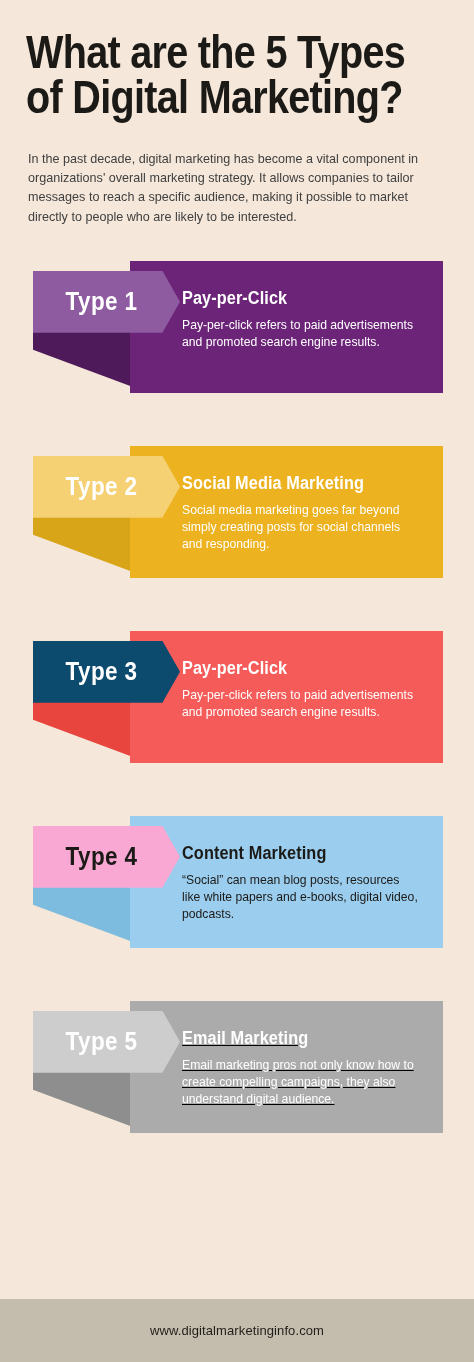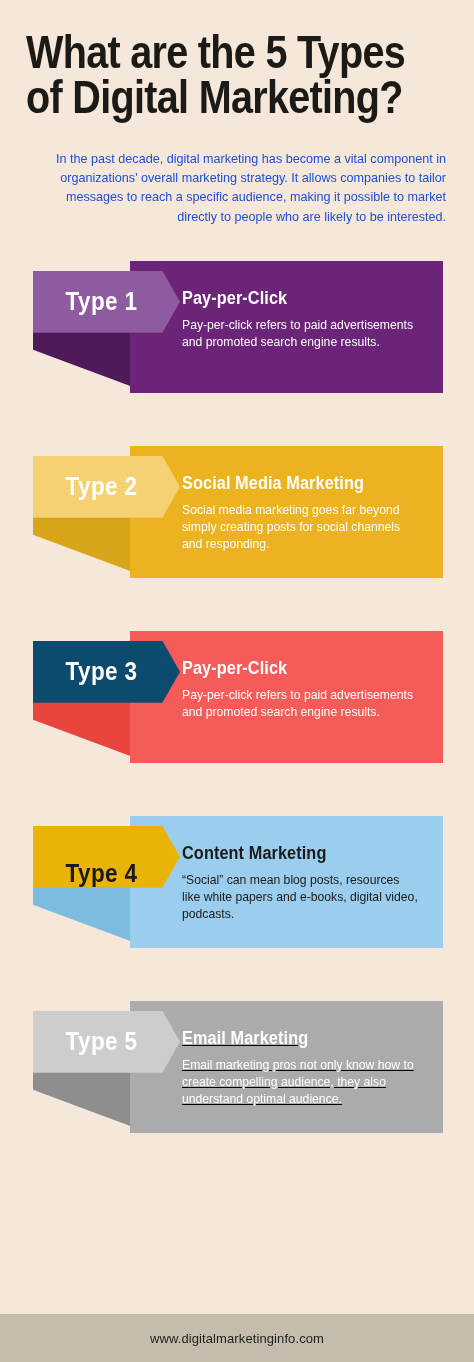--- a/index.html
+++ b/index.html
@@ -28,24 +28,24 @@
     letter-spacing: -0.8px;
     margin: 0;
     transform: scaleX(0.86);
     transform-origin: left top;
     width: 116%;
     white-space: pre-line;
   }
   .intro {
     margin: 30px auto 0 auto;
     width: 418px;
-    text-align: right;
+    text-align: left;
     font-size: 12.6px;
     line-height: 1.52;
-    color: #1d4ed8;
+    color: #404040;
   }
 
   
   .cards {
     position: relative;
     margin-top: 34px;
   }
   .card {
     position: relative;
     height: 185px;
@@ -108,21 +108,21 @@
   .card.dark-text .badge-label { color: #1C1A17; }
   .card.light-text .panel-title,
   .card.light-text .panel-desc { color: #FFFFFF; }
 
   
   .footer {
     position: absolute;
     left: 0;
     bottom: 0;
     width: 474px;
-    height: 48px;
+    height: 63px;
     background: #C4BDAD;
     display: flex;
     align-items: center;
     justify-content: center;
   }
   .footer-url {
     font-size: 13px;
     color: #201E1B;
     letter-spacing: 0.1px;
   }
@@ -170,30 +170,30 @@
       <span class="badge-label">Type 3</span>
     </div>
   </div>
 
   <div class="card dark-text">
     <div class="fold" style="background: rgb(125, 188, 222);"></div>
     <div class="panel" style="background: rgb(154, 205, 238);">
       <div class="panel-title">Content Marketing</div>
       <div class="panel-desc">“Social” can mean blog posts, resources like white papers and e-books, digital video, podcasts.</div>
     </div>
-    <div class="badge" style="background: #eab308; align-items: flex-end;">
+    <div class="badge" style="background: #f9a8d4;">
       <span class="badge-label">Type 4</span>
     </div>
   </div>
 
   <div class="card light-text">
     <div class="fold" style="background: rgb(142, 142, 142);"></div>
     <div class="panel" style="background: rgb(171, 171, 171); text-decoration: underline;">
       <div class="panel-title">Email Marketing</div>
-      <div class="panel-desc">Email marketing pros not only know how to create compelling audience, they also understand optimal audience.</div>
+      <div class="panel-desc">Email marketing pros not only know how to create compelling campaigns, they also understand digital audience.</div>
     </div>
     <div class="badge" style="background: rgb(205, 205, 205);">
       <span class="badge-label">Type 5</span>
     </div>
   </div>
 
 </div>
 
 <div class="footer" style="background: rgb(196, 189, 173);">
   <span class="footer-url">www.digitalmarketinginfo.com</span>

